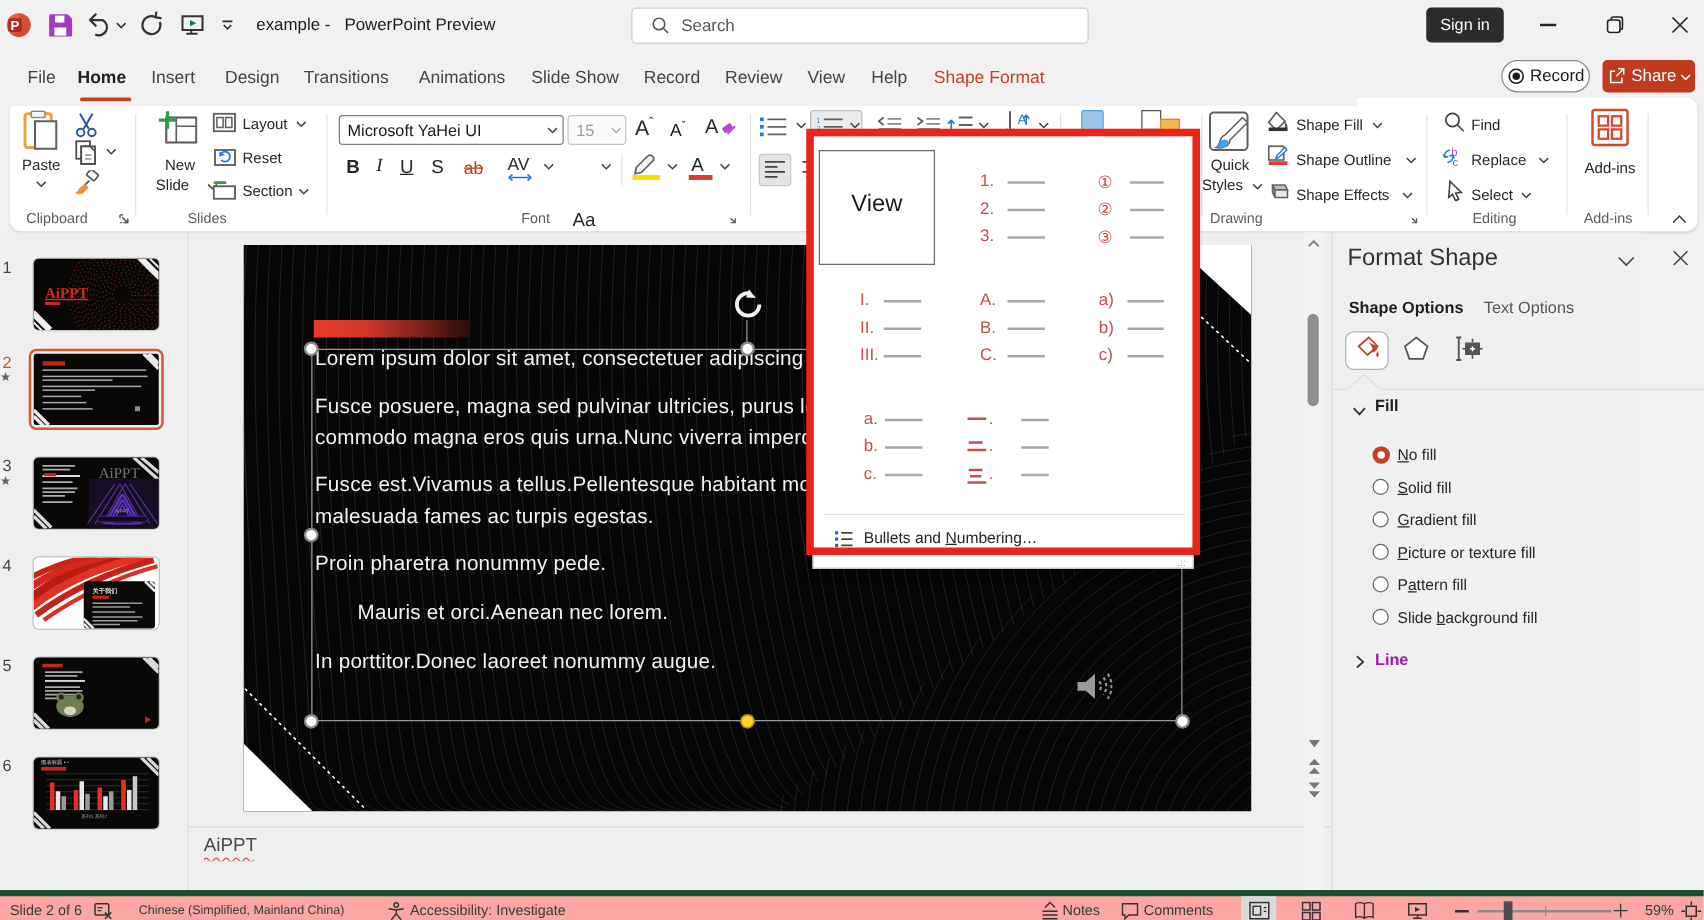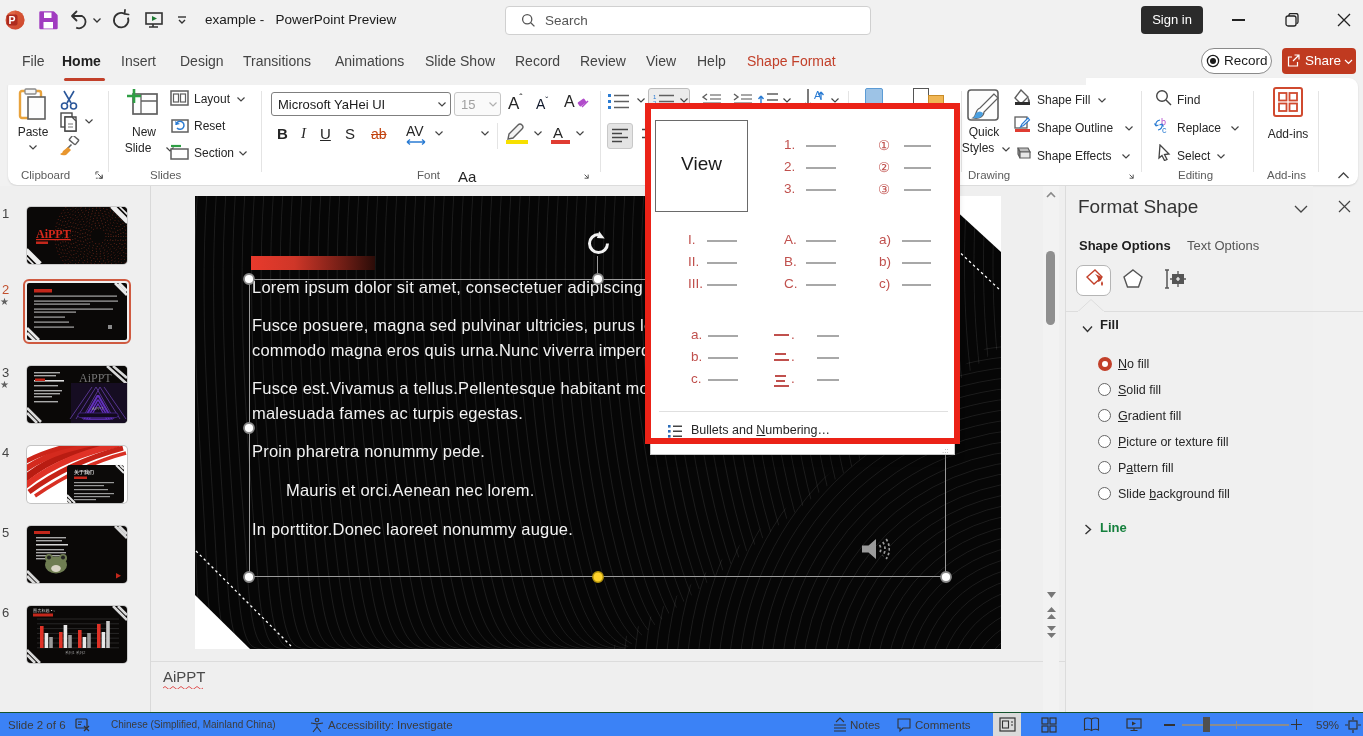--- a/index.html
+++ b/index.html
@@ -861,24 +861,24 @@
   <div class="radio" style="left:32px;top:249px;"></div>
   <div class="rlabel" style="left:52px;top:249px;"><u>P</u>icture or texture fill</div>
   <div class="radio" style="left:32px;top:275px;"></div>
   <div class="rlabel" style="left:52px;top:275px;">P<u>a</u>ttern fill</div>
   <div class="radio" style="left:32px;top:301px;"></div>
   <div class="rlabel" style="left:52px;top:301px;">Slide <u>b</u>ackground fill</div>
 
   <svg class="abs" style="left:18px;top:338px;" width="8" height="11" viewBox="0 0 8 11">
       <path d="M1.5 1 L6.5 5.5 L1.5 10" fill="none" stroke="#333" stroke-width="1.4"></path>
     </svg>
-  <div class="abs" style="left:34px;top:334px;font-size:13px;font-weight:bold;color:#15803d;">Line</div>
+  <div class="abs" style="left:34px;top:334px;font-size:13px;font-weight:bold;color:#a21caf;">Line</div>
 </div>
 
-<div id="statusbar" class="abs" style="left:0;top:712px;width:1363px;height:24px;background:#3b82f6;border-top:1px solid #14532d;">
+<div id="statusbar" class="abs" style="left:0;top:712px;width:1363px;height:24px;background:#fca5a5;border-top:5px solid #14532d;">
   <div class="abs" style="left:8px;top:6px;font-size:11.5px;color:#3b3b3b;">Slide 2 of 6</div>
   <svg class="abs" style="left:75px;top:5px;" width="16" height="14" viewBox="0 0 16 14">
     <rect x="1" y="1" width="11" height="9" rx="1" fill="none" stroke="#333" stroke-width="1.2"></rect>
     <path d="M3 4 h4 M3 6.5 h3" stroke="#333" stroke-width="1"></path>
     <path d="M9 8 l5 5 M14 8 l-5 5" stroke="#333" stroke-width="1.3"></path>
   </svg>
   <div class="abs" style="left:111px;top:6px;font-size:10px;color:#3b3b3b;">Chinese (Simplified, Mainland China)</div>
   <svg class="abs" style="left:309px;top:4px;" width="16" height="16" viewBox="0 0 16 16">
     <circle cx="8" cy="3" r="1.8" fill="none" stroke="#333" stroke-width="1.1"></circle>
     <path d="M2 6 L8 7 L14 6 M8 7 v3 M8 10 L4 15 M8 10 L12 15" fill="none" stroke="#333" stroke-width="1.1"></path>

